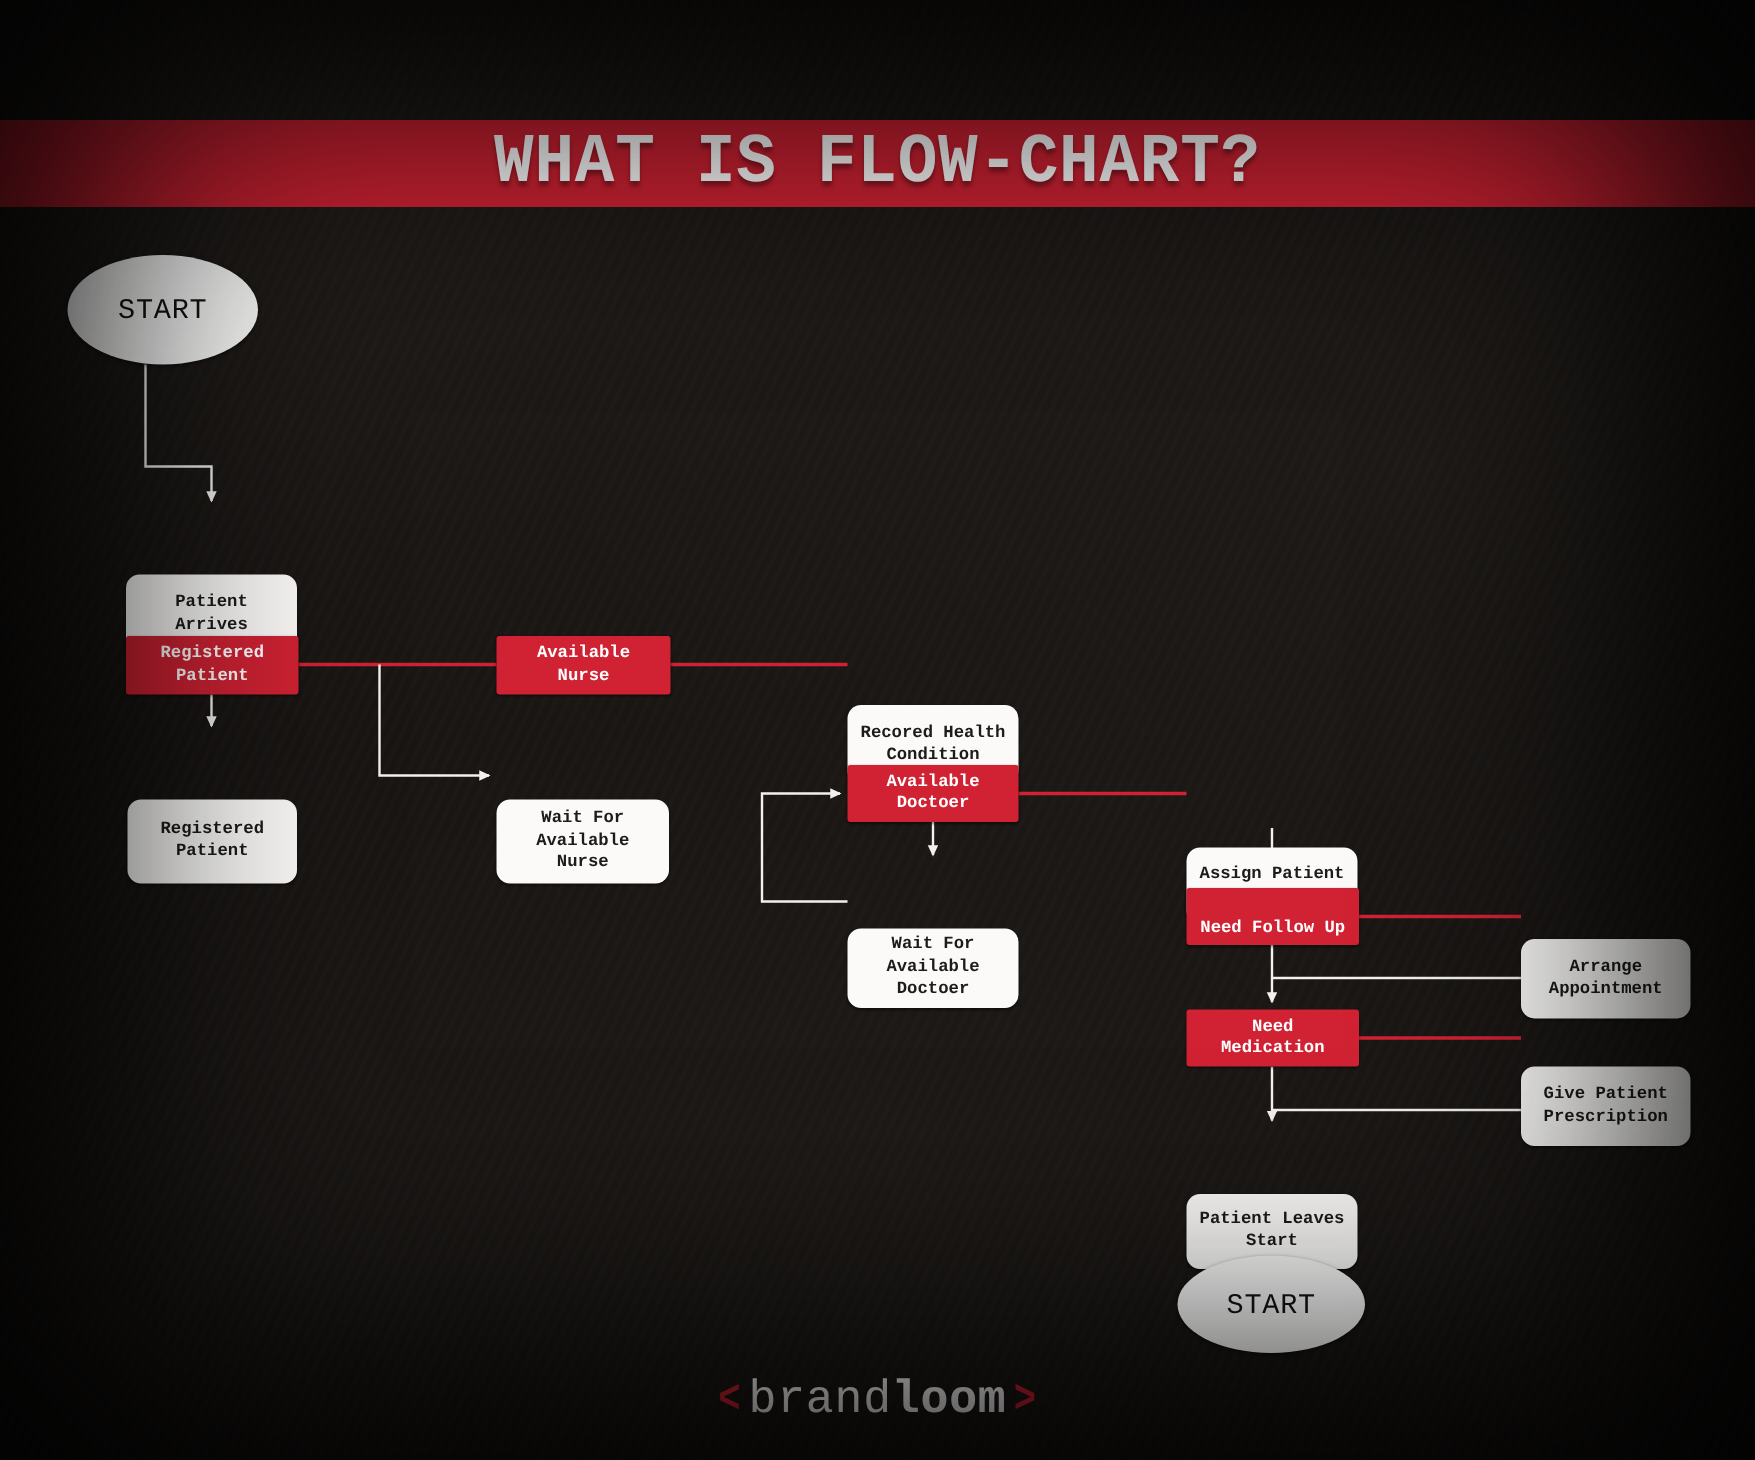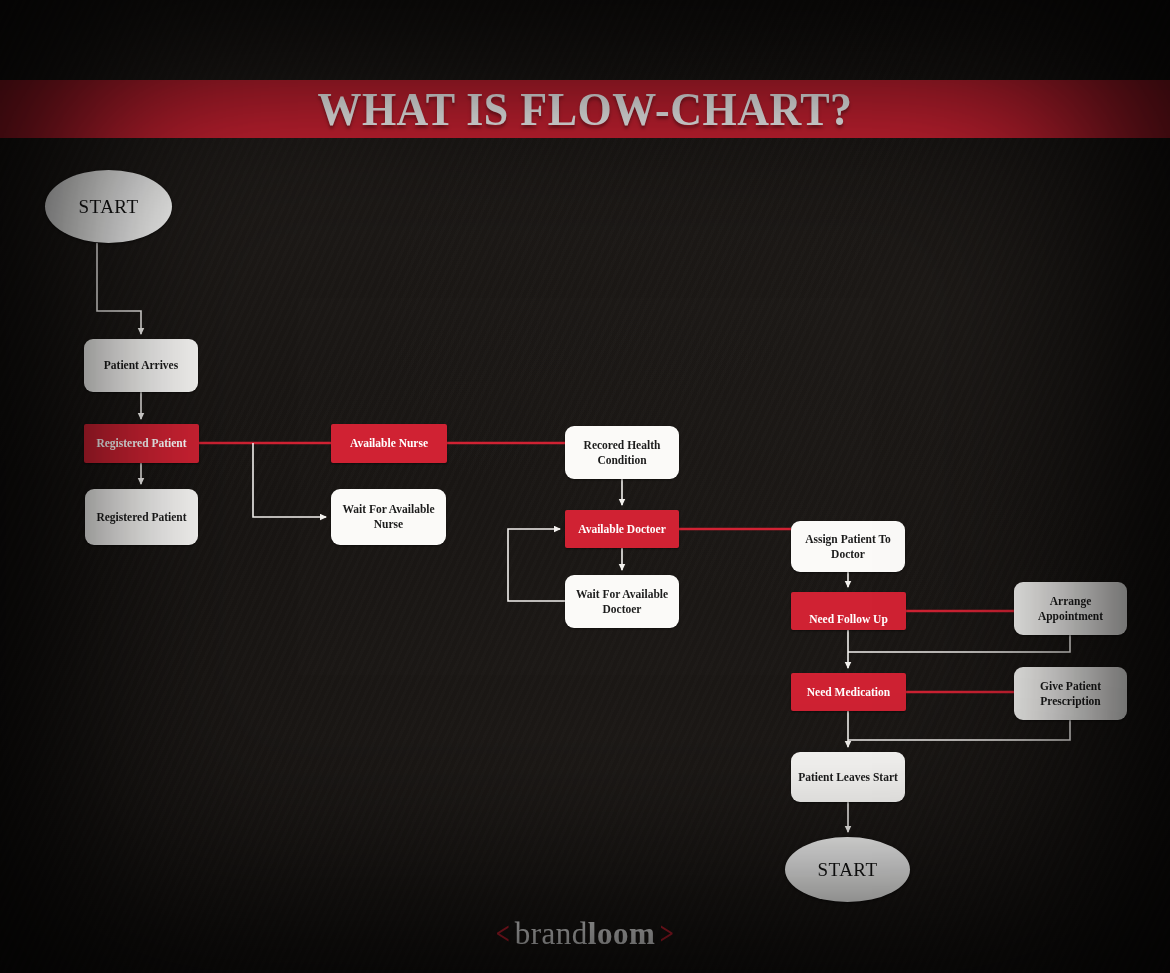--- a/index.html
+++ b/index.html
@@ -1,20 +1,20 @@
 <!DOCTYPE html>
 <html style="--red: #d02233;"><head>
 <meta charset="utf-8">
 <style>
   html,body{margin:0;padding:0;background:#000;}
   #stage{
     position:relative;
     width:1170px;height:973px;
     overflow:hidden;
-    font-family:Liberation Serif, serif;
+    font-family:Liberation Mono, monospace;
     background:
       radial-gradient(1100px 620px at 22% 12%, rgba(72,66,60,0.16), transparent 62%),
       radial-gradient(900px 520px at 78% 32%, rgba(80,74,66,0.10), transparent 60%),
       radial-gradient(1000px 720px at 50% 78%, rgba(64,58,52,0.14), transparent 62%),
       repeating-linear-gradient(115deg, rgba(255,255,255,0.012) 0 3px, rgba(0,0,0,0.02) 3px 7px),
       #171412;
   }
   #vignette{
     position:absolute;inset:0;pointer-events:none;
     box-shadow:inset 0 0 190px 70px rgba(0,0,0,0.88);
@@ -32,20 +32,21 @@
   }
   
   .node{
     position:absolute;display:flex;align-items:center;justify-content:center;
     text-align:center;box-sizing:border-box;padding:4px 7px;
   }
   .node.white{
     background:#fbfaf8;color:#1c1c1c;border-radius:9px;
     font-weight:bold;font-size:11.5px;line-height:1.3;
     box-shadow:0 1px 2px rgba(0,0,0,0.45);
+    margin-top:44px;
   }
   .node.red{
     background:var(--red,#d02233);color:#fff;border-radius:2px;
     font-weight:bold;font-size:11.5px;line-height:1.25;
     box-shadow:0 1px 2px rgba(0,0,0,0.45);
   }
   .node.ellipse{
     background:#fdfdfc;color:#141414;border-radius:50%;
     font-size:19px;letter-spacing:0.5px;
     box-shadow:0 1px 3px rgba(0,0,0,0.5);

